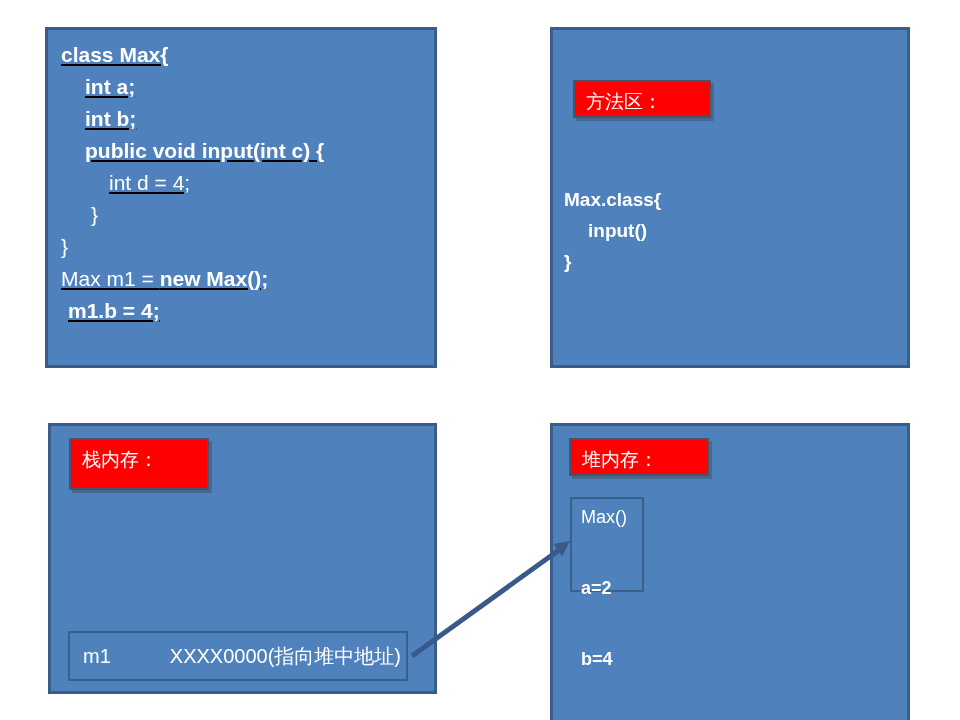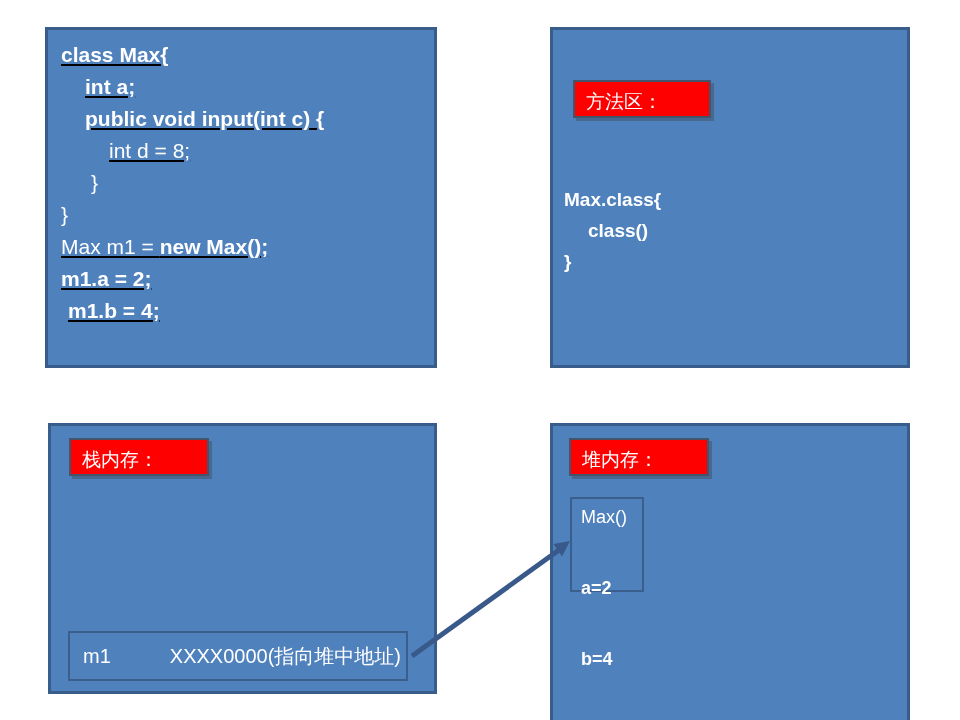--- a/index.html
+++ b/index.html
@@ -44,21 +44,21 @@
     position:absolute;box-sizing:border-box;
     background:var(--label-bg);
     border:2px solid var(--label-border);
     box-shadow:3px 3px 0 rgba(68,84,106,0.55);
     color:var(--text);
     font-family:Liberation Serif, serif;
     font-size:19px;
     padding:7px 11px 0 11px;
   }
   #label-method{left:20px;top:50px;width:138px;height:38px;}
-  #label-stack {left:18px;top:12px;width:140px;height:38px;}
+  #label-stack {left:18px;top:12px;width:140px;height:52px;}
   #label-heap  {left:16px;top:12px;width:140px;height:38px;}
 
   .method-code{
     position:absolute;left:11px;top:154px;
     color:var(--text);font-size:19px;line-height:31px;
   }
   .method-code .line{white-space:pre;font-weight:700;}
 
   .var-slot{
     position:absolute;left:17px;top:205px;width:340px;height:50px;
@@ -83,35 +83,35 @@
     pointer-events:none;
   }
 </style>
 </head>
 <body>
 
 <div class="panel" id="panel-code">
   <div class="code">
     <div class="line"><span>class Max{</span></div>
     <div class="line ind1"><span>int a;</span></div>
+    <div class="line ind1"><span>int b;</span></div>
     <div class="line ind1"><span>public void input(int c) {</span></div>
-    <div class="line reg ind2"><span>int d = 8;</span></div>
+    <div class="line reg ind2"><span>int d = 4;</span></div>
     <div class="line reg ind15"><span>}</span></div>
     <div class="line reg"><span>}</span></div>
     <div class="line reg"><span>Max m1 = </span><span style="font-weight:700">new Max();</span></div>
-    <div class="line"><span>m1.a = 2;</span></div>
     <div class="line ind05"><span>m1.b = 4;</span></div>
   </div>
 </div>
 
 <div class="panel" id="panel-method">
   <div class="red-label" id="label-method">方法区：</div>
   <div class="method-code">
     <div class="line"><span>Max.class{</span></div>
-    <div class="line ind1"><span>class()</span></div>
+    <div class="line ind1"><span>input()</span></div>
     <div class="line reg"><span>}</span></div>
   </div>
 </div>
 
 <div class="panel" id="panel-stack">
   <div class="red-label" id="label-stack">栈内存：</div>
   <div class="var-slot">
     <span class="var-name">m1</span>
     <span class="var-value">XXXX0000(指向堆中地址)</span>
   </div>

